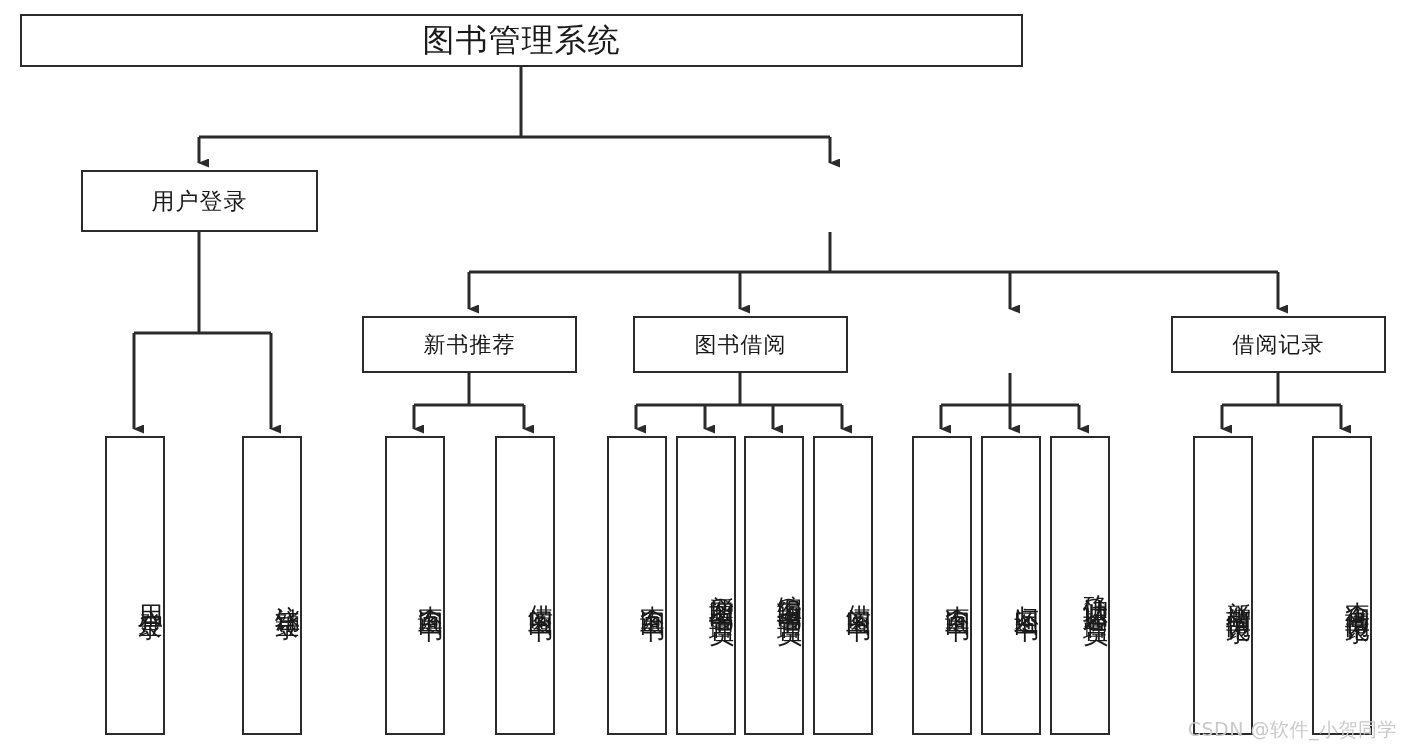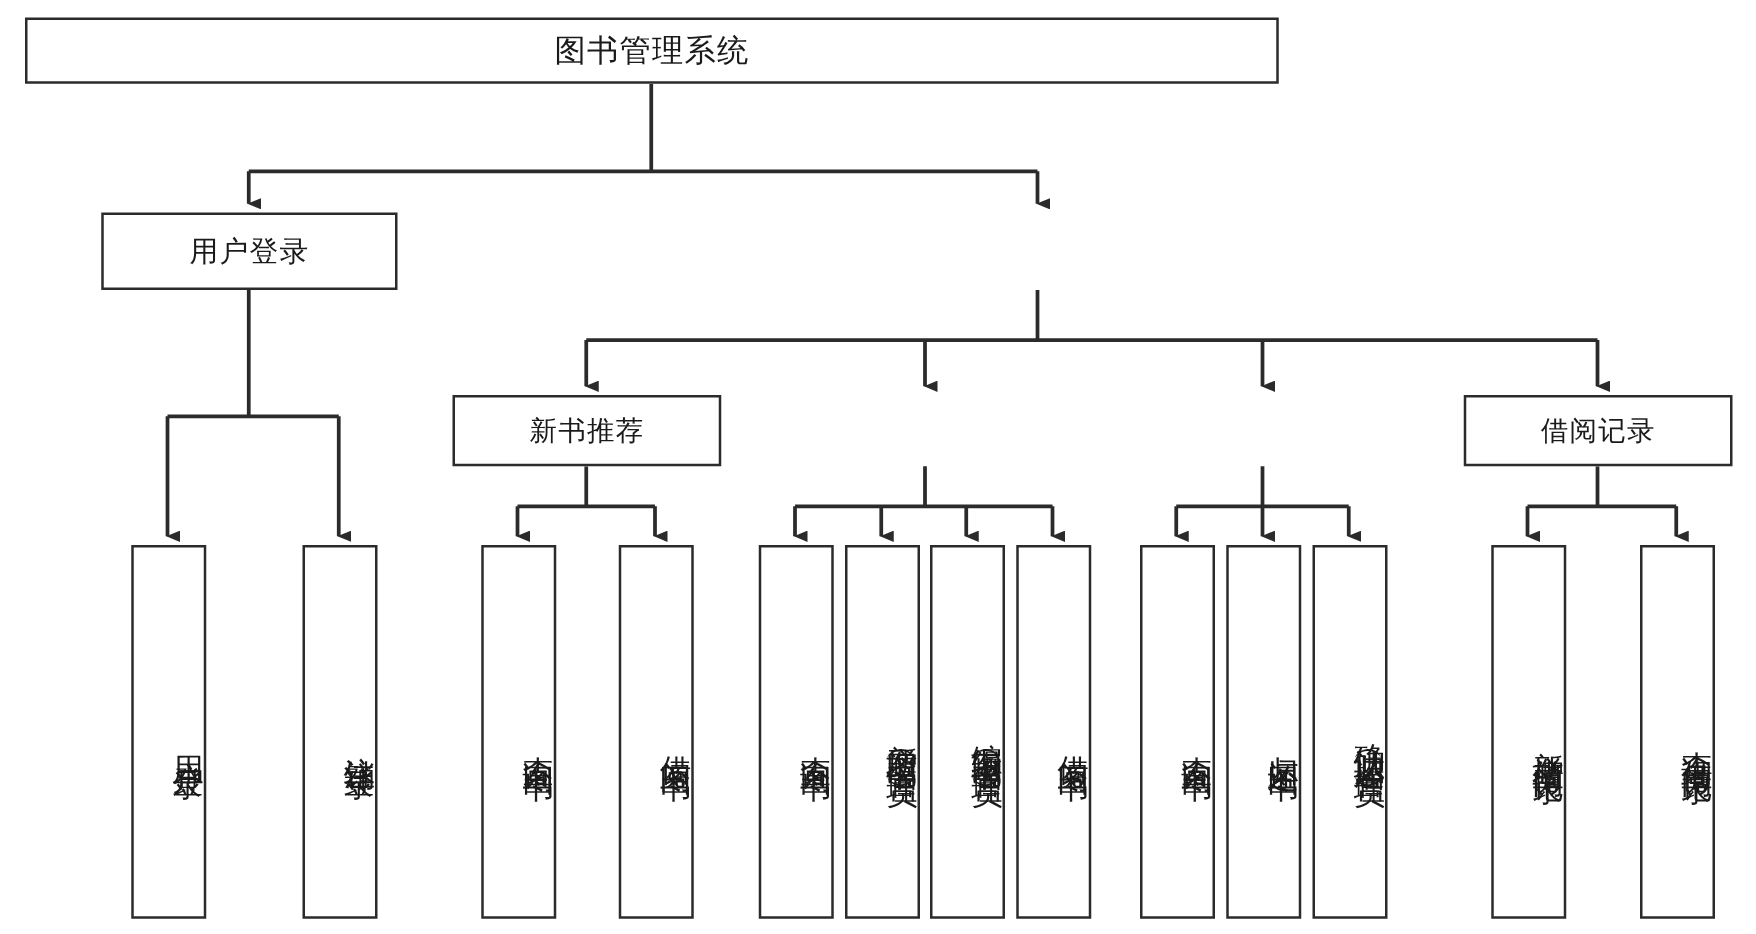--- a/index.html
+++ b/index.html
@@ -33,21 +33,21 @@
     border: 2.5px solid #2b2b2b;
     background: #ffffff;
     display: flex;
     align-items: center;
     justify-content: center;
     text-align: center;
     color: #1a1a1a;
     z-index: 2;
   }
   .node.root {
-    font-size: 25px;
+    font-size: 32px;
     letter-spacing: 1px;
   }
   .node.level2 {
     font-size: 23px;
     letter-spacing: 1px;
   }
   .node.level3 {
     font-size: 22px;
     letter-spacing: 1px;
   }
@@ -141,20 +141,23 @@
 
   <div class="node level2" style="left:81px; top:170px; width:237px; height:62px;">
     <span>用户登录</span>
   </div>
 
 
   <div class="node level3" style="left:362px; top:316px; width:215px; height:57px;align-items:center;">
     <span>新书推荐</span>
   </div>
 
+  <div class="node level3" style="left:633px; top:316px; width:215px; height:57px;">
+    <span>图书借阅</span>
+  </div>
 
 
   <div class="node level3" style="left:1171px; top:316px; width:215px; height:57px;">
     <span>借阅记录</span>
   </div>
 
   <div class="node leaf" style="left:105px; top:436px; width:60px; height:299px;">
     <span class="leaf-label">用户登录</span>
   </div>
 
@@ -199,14 +202,15 @@
   </div>
 
   <div class="node leaf" style="left:1193px; top:436px; width:60px; height:299px;">
     <span class="leaf-label">新增借阅记录</span>
   </div>
 
   <div class="node leaf" style="left:1312px; top:436px; width:60px; height:299px;">
     <span class="leaf-label">查询借阅记录</span>
   </div>
 
+  <div class="watermark">CSDN @软件_小贺同学</div>
 
 </div>
 
 </body></html>

